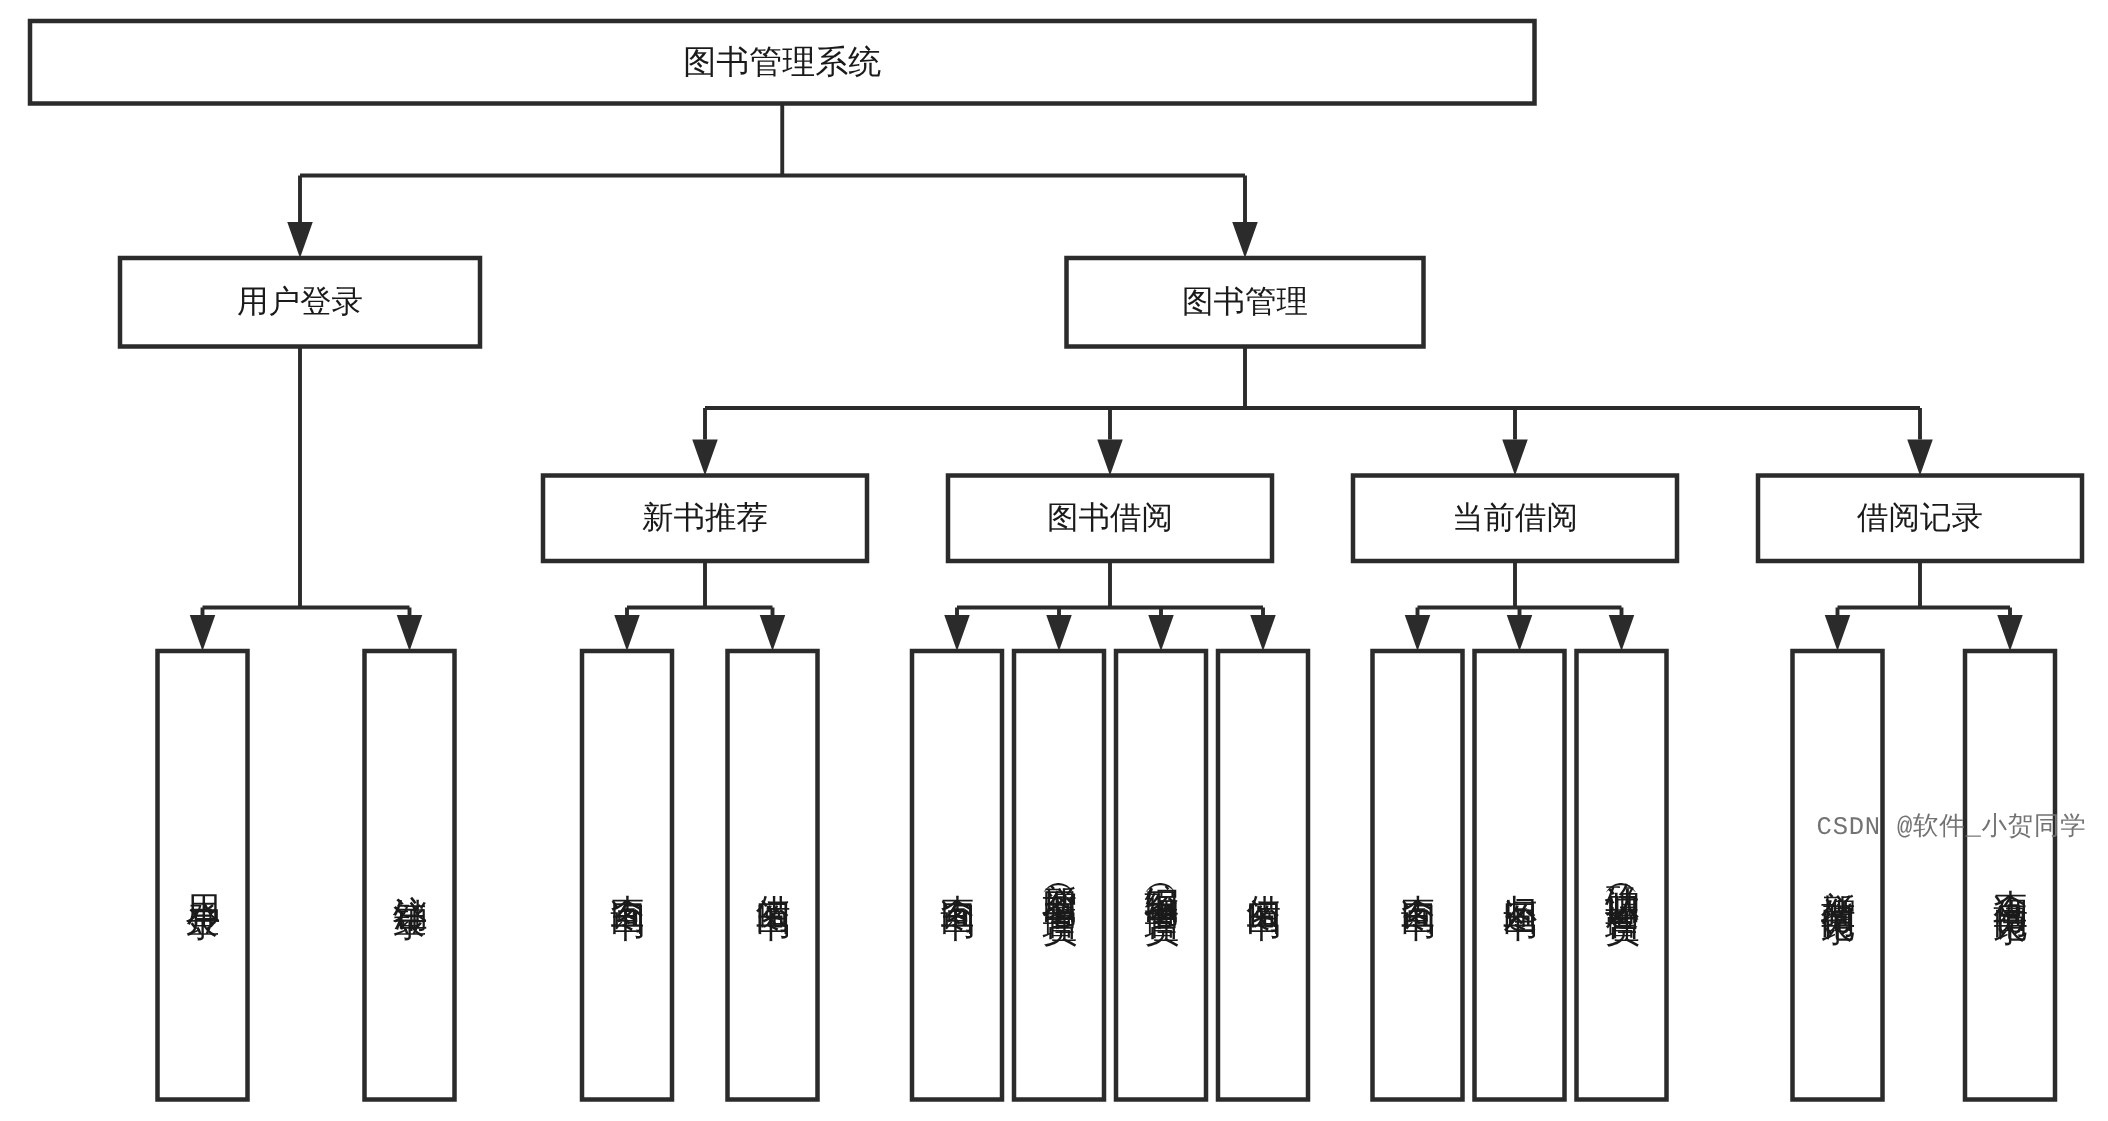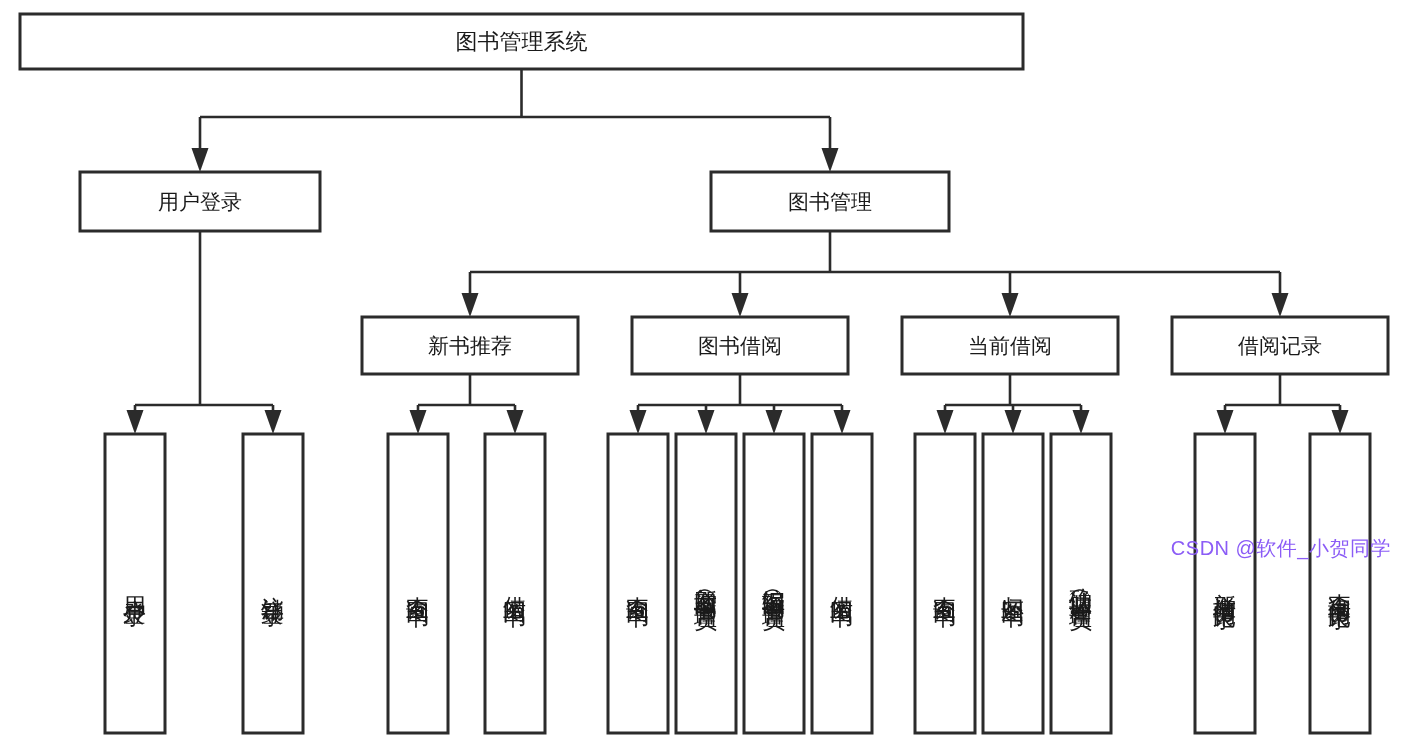--- a/index.html
+++ b/index.html
@@ -72,23 +72,23 @@
     line-height: 1.22;
     letter-spacing: 3px;
     color: #1a1a1a;
     white-space: nowrap;
     text-align: center;
   }
   .watermark {
     position: absolute;
     right: 14px;
     bottom: 6px;
-    font-family: Liberation Sans, sans-serif;
-    font-size: 20px;
-    color: #8b5cf6;
+    font-family: Liberation Mono, monospace;
+    font-size: 17px;
+    color: #737373;
     letter-spacing: 0.5px;
     user-select: none;
     white-space: nowrap;
   }
 </style>
 </head>
 <body>
 
 <div id="diagram-root">
 

